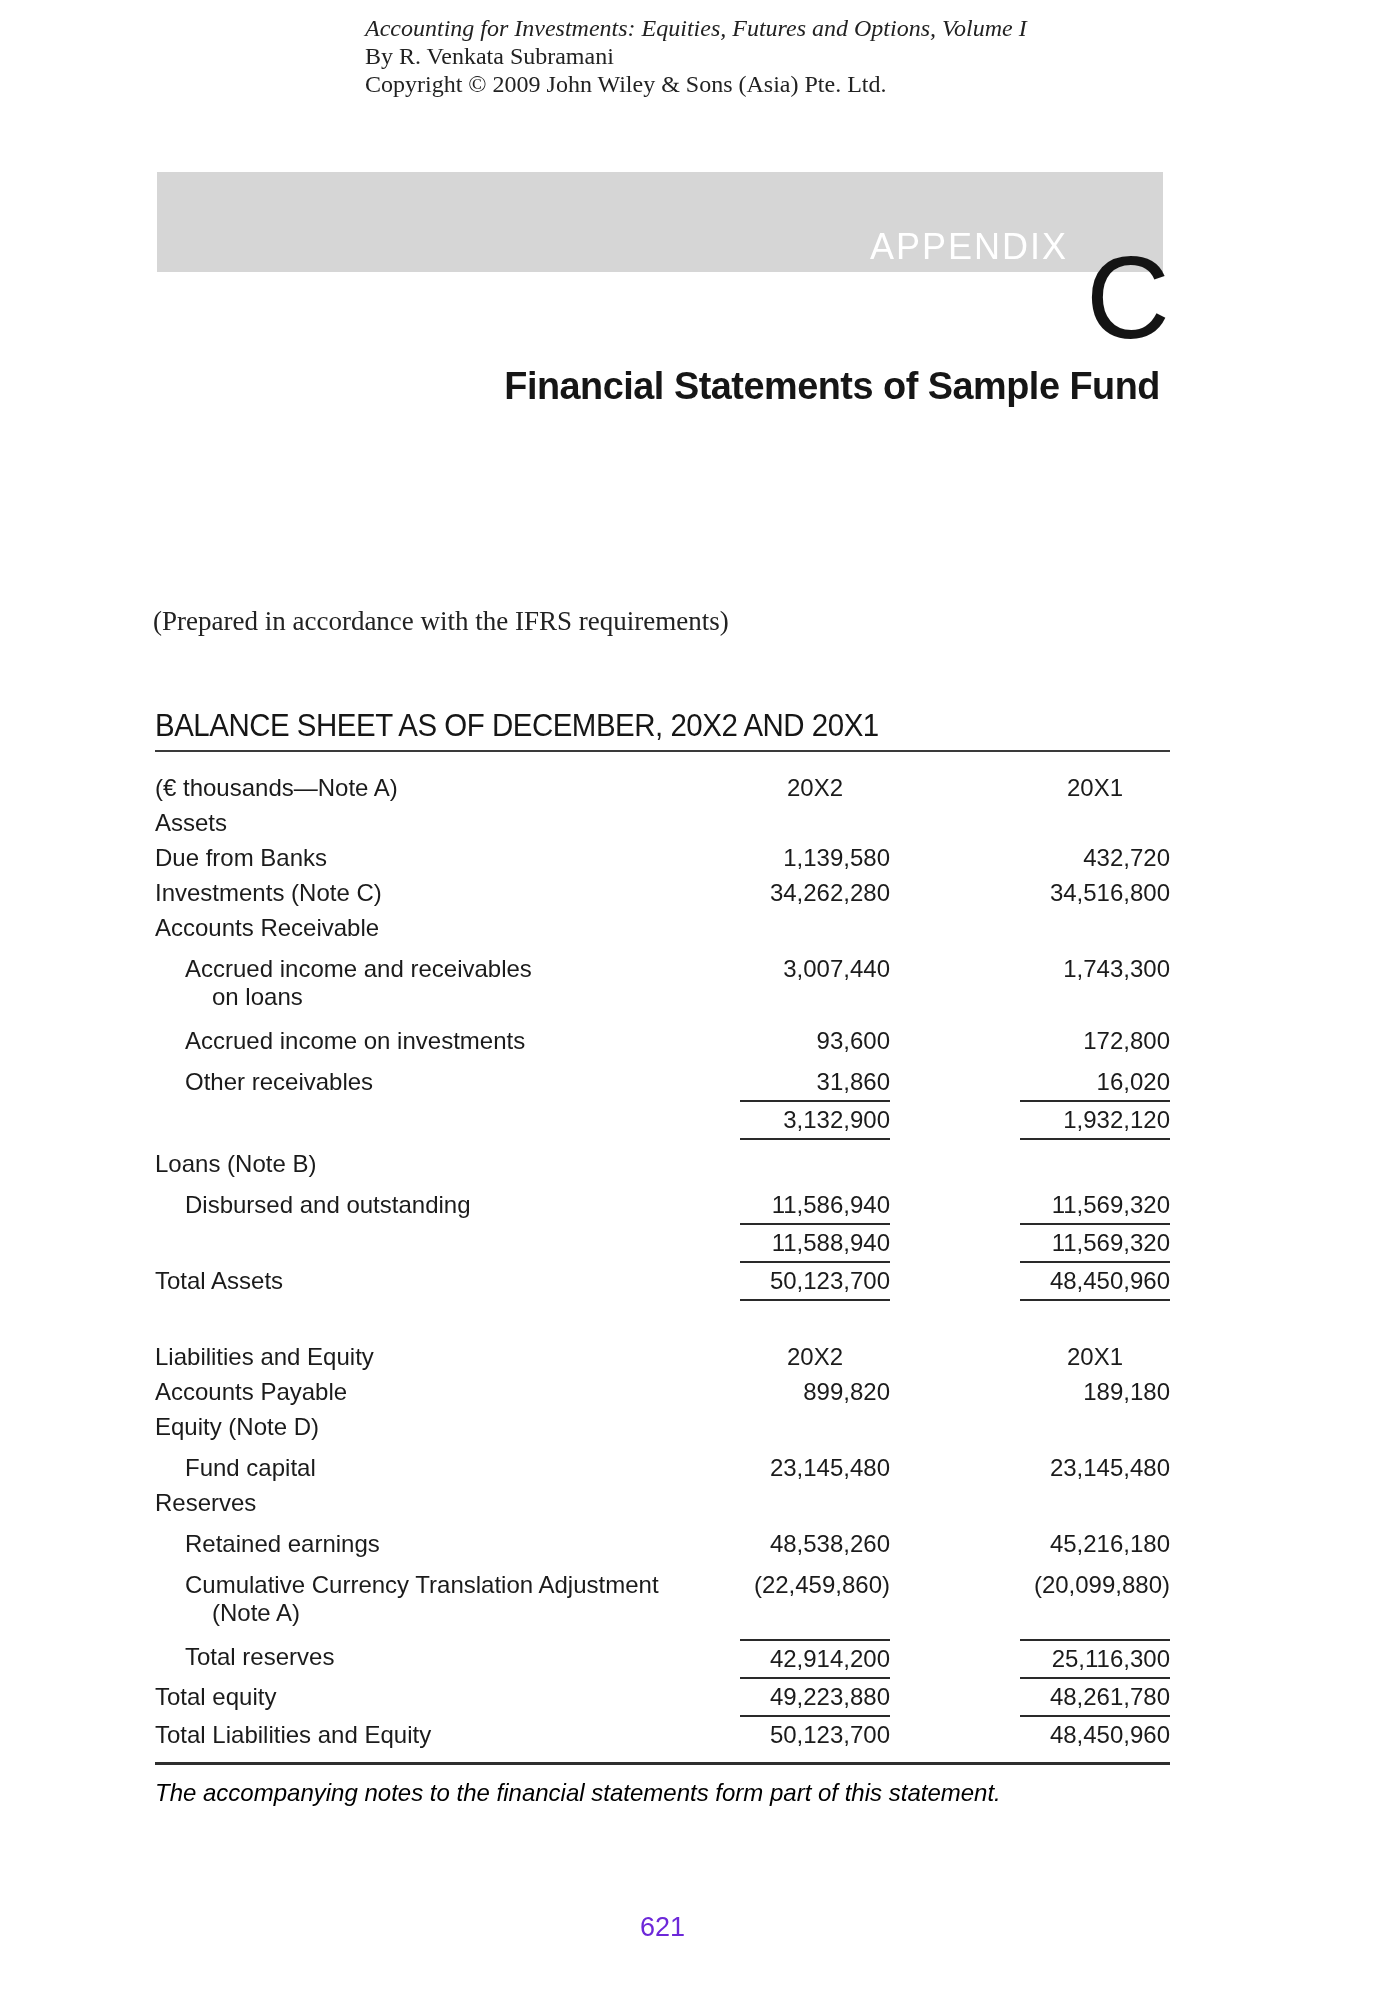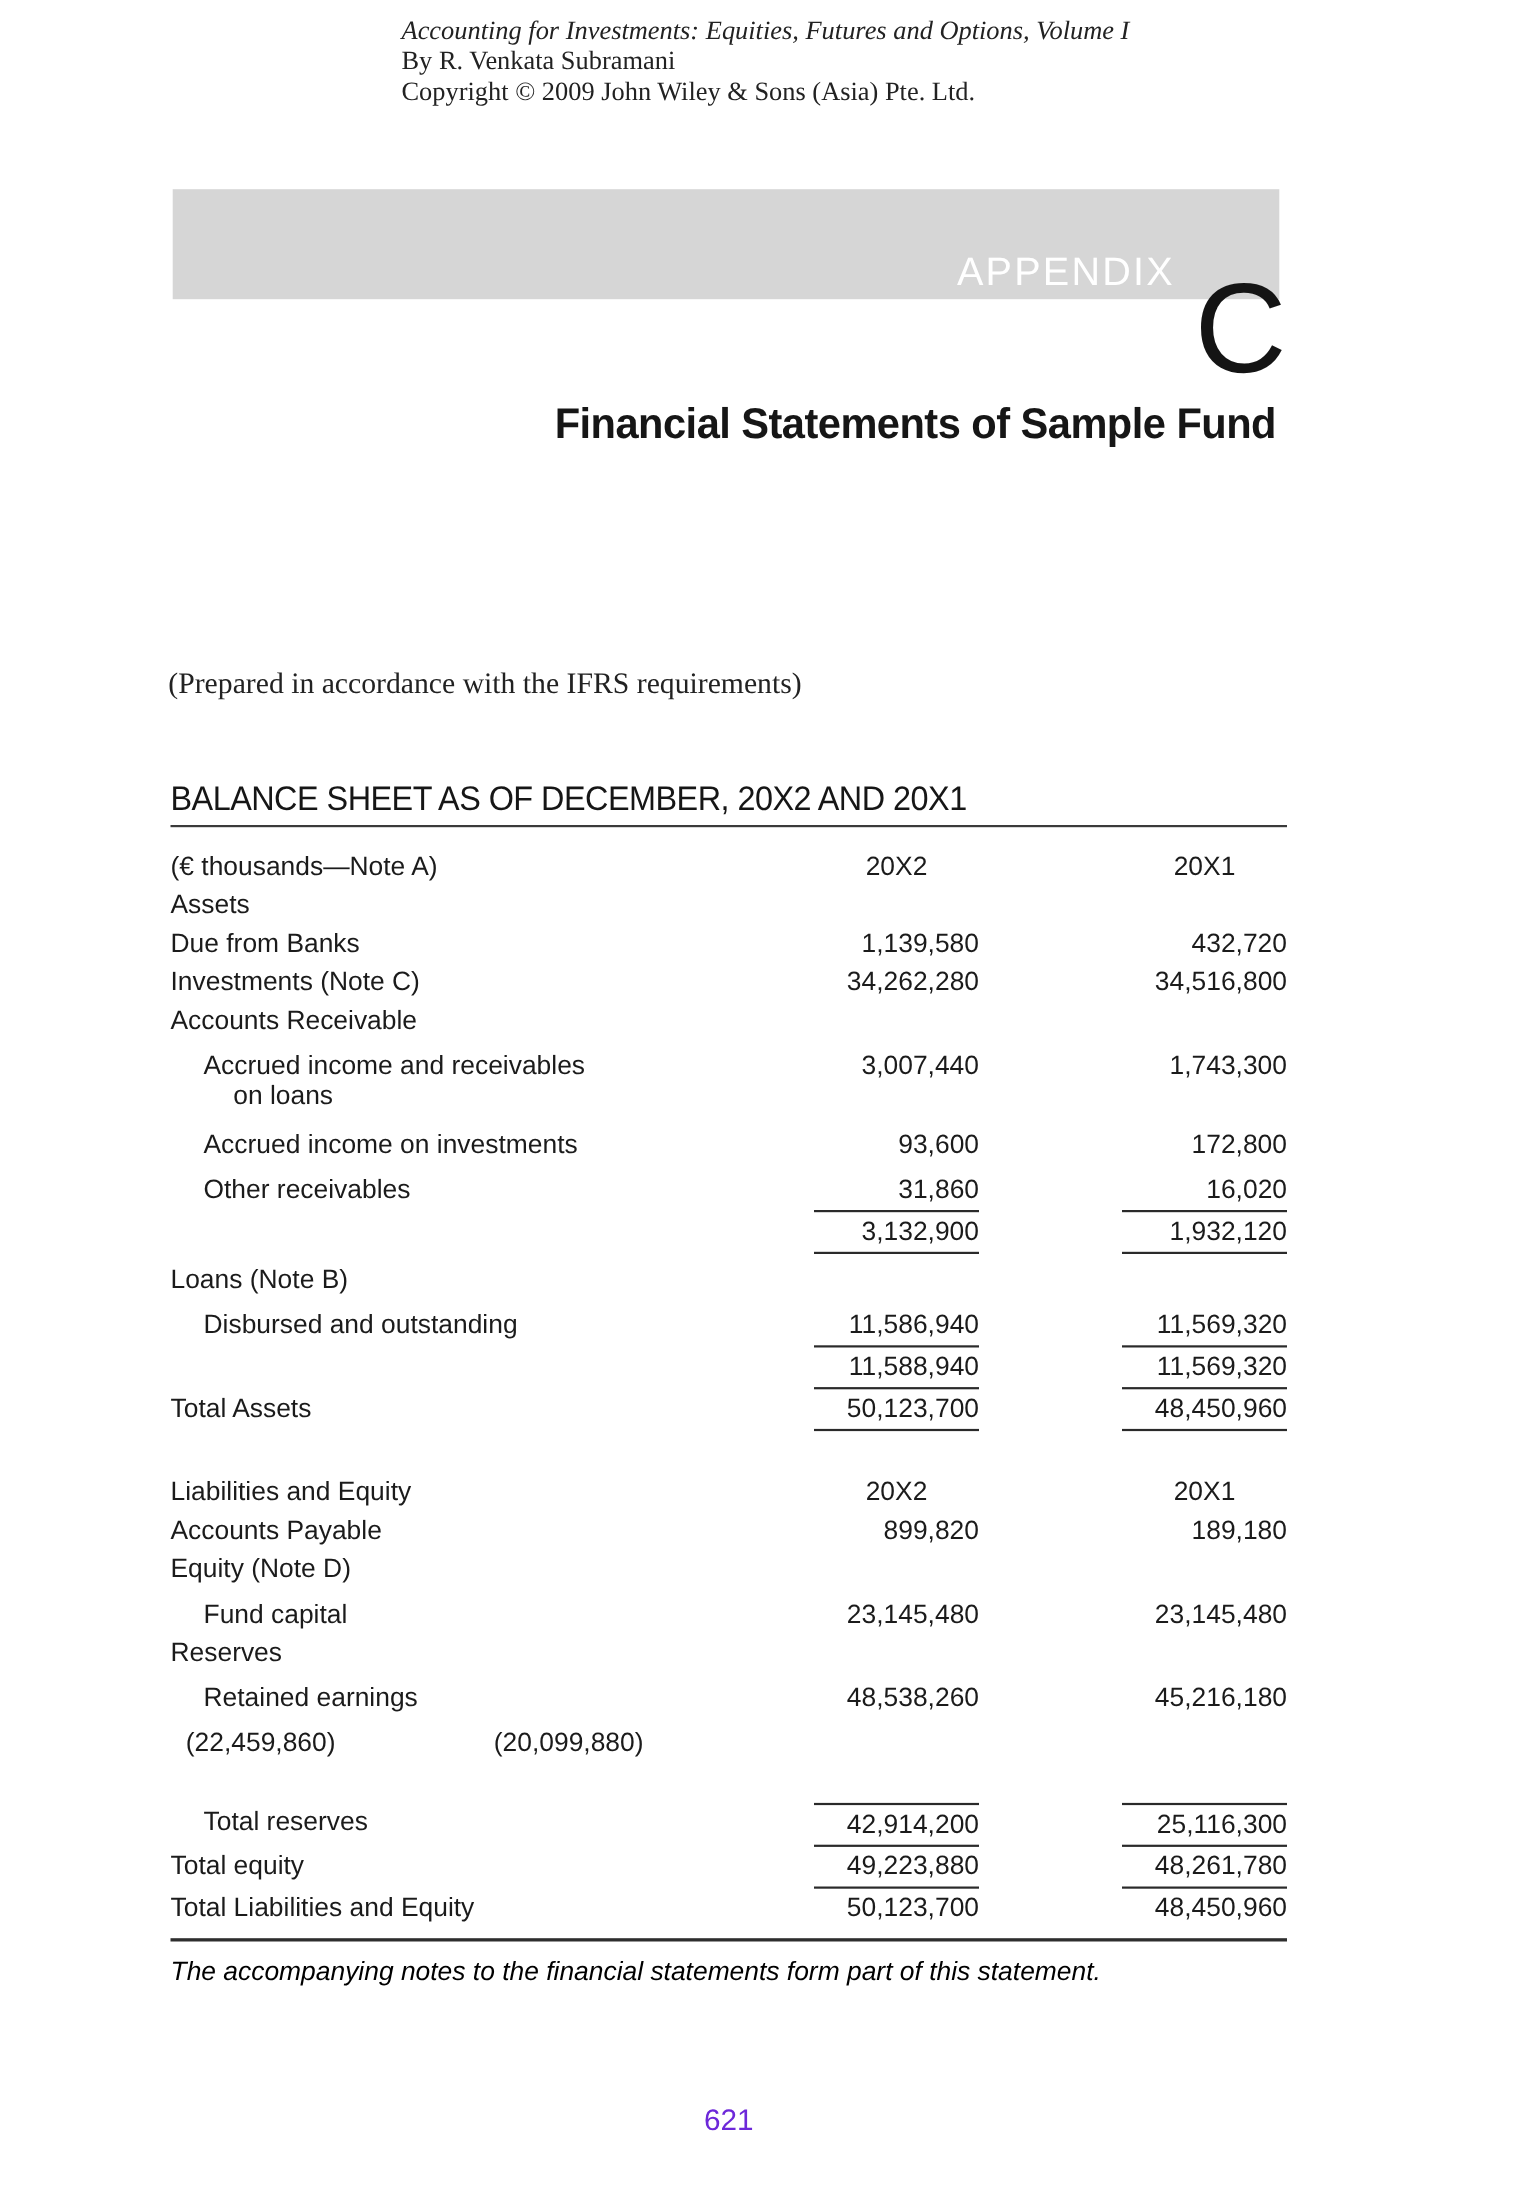--- a/index.html
+++ b/index.html
@@ -224,20 +224,24 @@
           </div>
         </div>
         <div class="row sp">
           <div class="lbl indent">
             <div>Retained earnings</div>
           </div>
           <div class="num">48,538,260</div>
           <div class="num gap2">45,216,180</div>
         </div>
         <div class="row sp twoline">
+          <div class="lbl indent">
+            <div>Cumulative Currency Translation Adjustment</div>
+            <div class="line2">(Note A)</div>
+          </div>
           <div class="num">(22,459,860)</div>
           <div class="num gap2">(20,099,880)</div>
         </div>
         <div class="row sp">
           <div class="lbl indent">
             <div>Total reserves</div>
           </div>
           <div class="num u o">42,914,200</div>
           <div class="num gap2 u o">25,116,300</div>
         </div>

